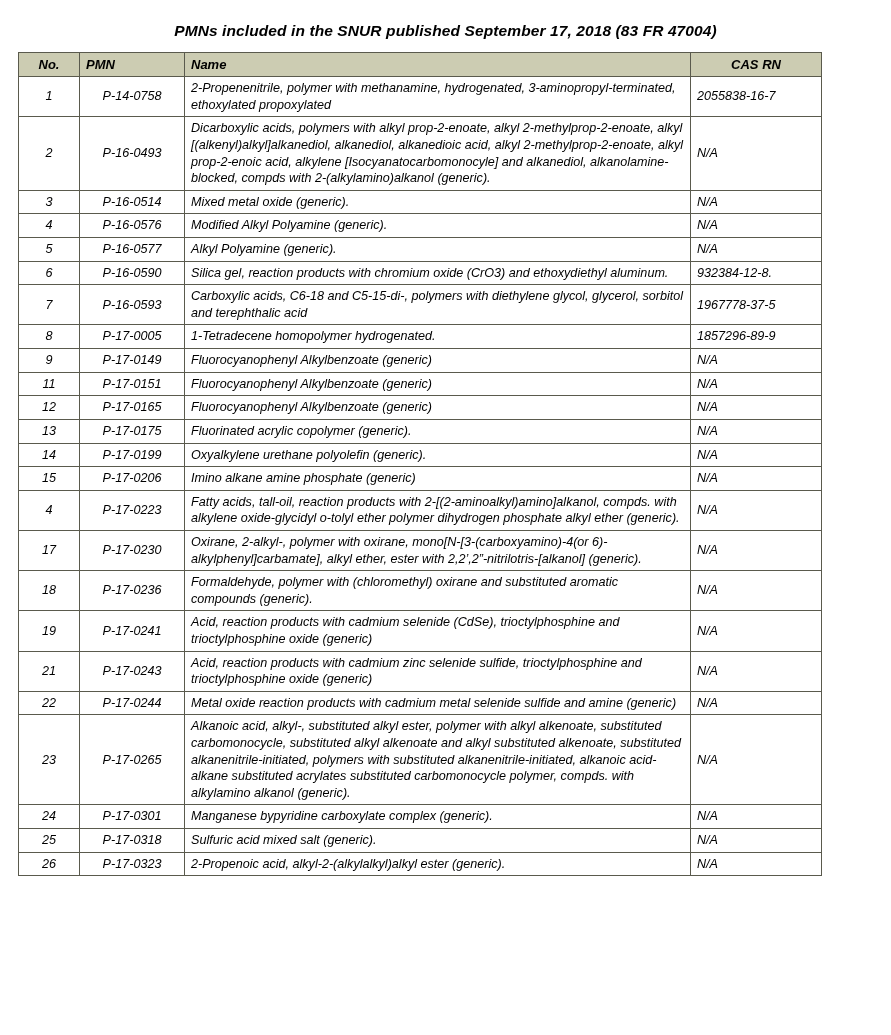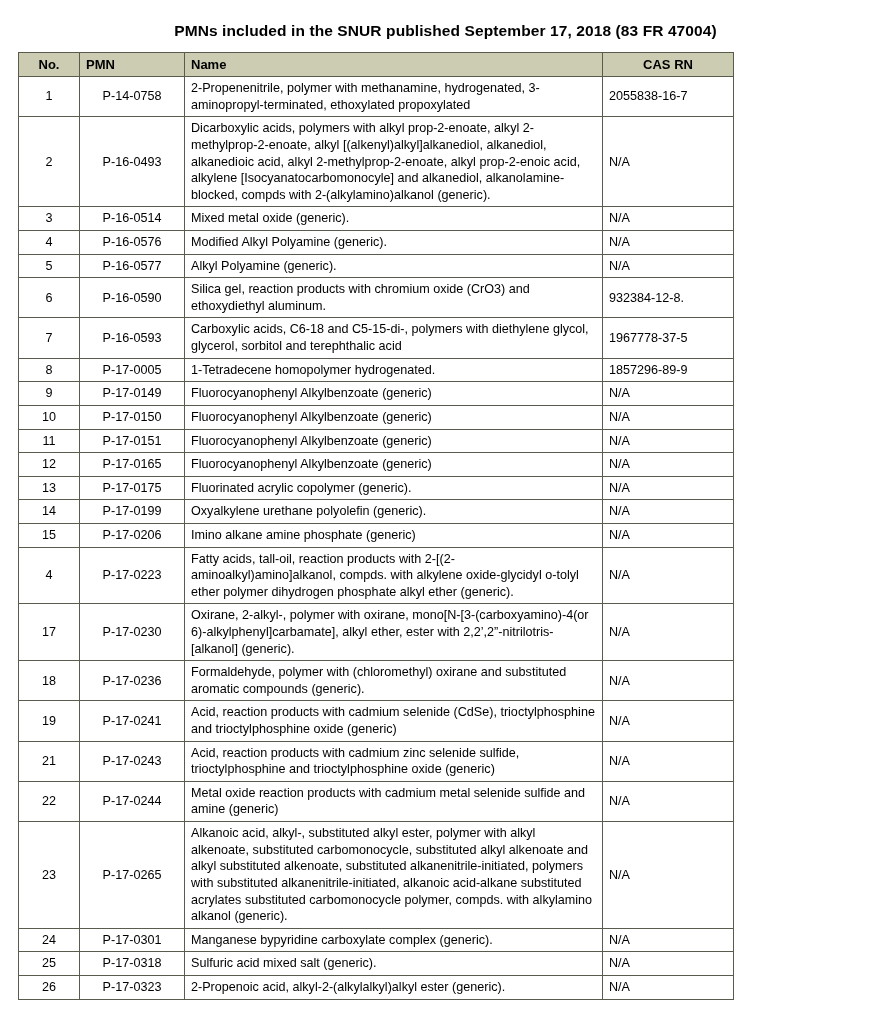--- a/index.html
+++ b/index.html
@@ -10,30 +10,31 @@
   body {
     width: 891px;
     min-height: 1035px;
     font-family: "Liberation Sans", sans-serif;
     color: #000000;
   }
   .page {
     width: 891px;
     box-sizing: border-box;
     padding: 22px 18px 10px 18px;
+    font-style: italic;
   }
   .doc-title {
     text-align: center;
     font-size: 15.5px;
     font-weight: bold;
     margin: 0 0 12px 0;
     letter-spacing: 0.1px;
   }
   table.pmn-table {
-    width: 716px;
+    width: 804px;
     border-collapse: collapse;
     table-layout: fixed;
     font-size: 12.6px;
   }
   table.pmn-table th,
   table.pmn-table td {
     border: 1px solid #5a5a4d;
     vertical-align: middle;
     padding: 3px 6px;
     line-height: 1.32;
@@ -141,26 +142,20 @@
           <td class="col-name">1-Tetradecene homopolymer hydrogenated.</td>
           <td class="col-cas">1857296-89-9</td>
         </tr>
         <tr>
           <td class="col-no">9</td>
           <td class="col-pmn">P-17-0149</td>
           <td class="col-name">Fluorocyanophenyl Alkylbenzoate (generic)</td>
           <td class="col-cas">N/A</td>
         </tr>
         <tr>
-          <td class="col-no">10</td>
-          <td class="col-pmn">P-17-0150</td>
-          <td class="col-name">Fluorocyanophenyl Alkylbenzoate (generic)</td>
-          <td class="col-cas">N/A</td>
-        </tr>
-        <tr>
           <td class="col-no">11</td>
           <td class="col-pmn">P-17-0151</td>
           <td class="col-name">Fluorocyanophenyl Alkylbenzoate (generic)</td>
           <td class="col-cas">N/A</td>
         </tr>
         <tr>
           <td class="col-no">12</td>
           <td class="col-pmn">P-17-0165</td>
           <td class="col-name">Fluorocyanophenyl Alkylbenzoate (generic)</td>
           <td class="col-cas">N/A</td>

